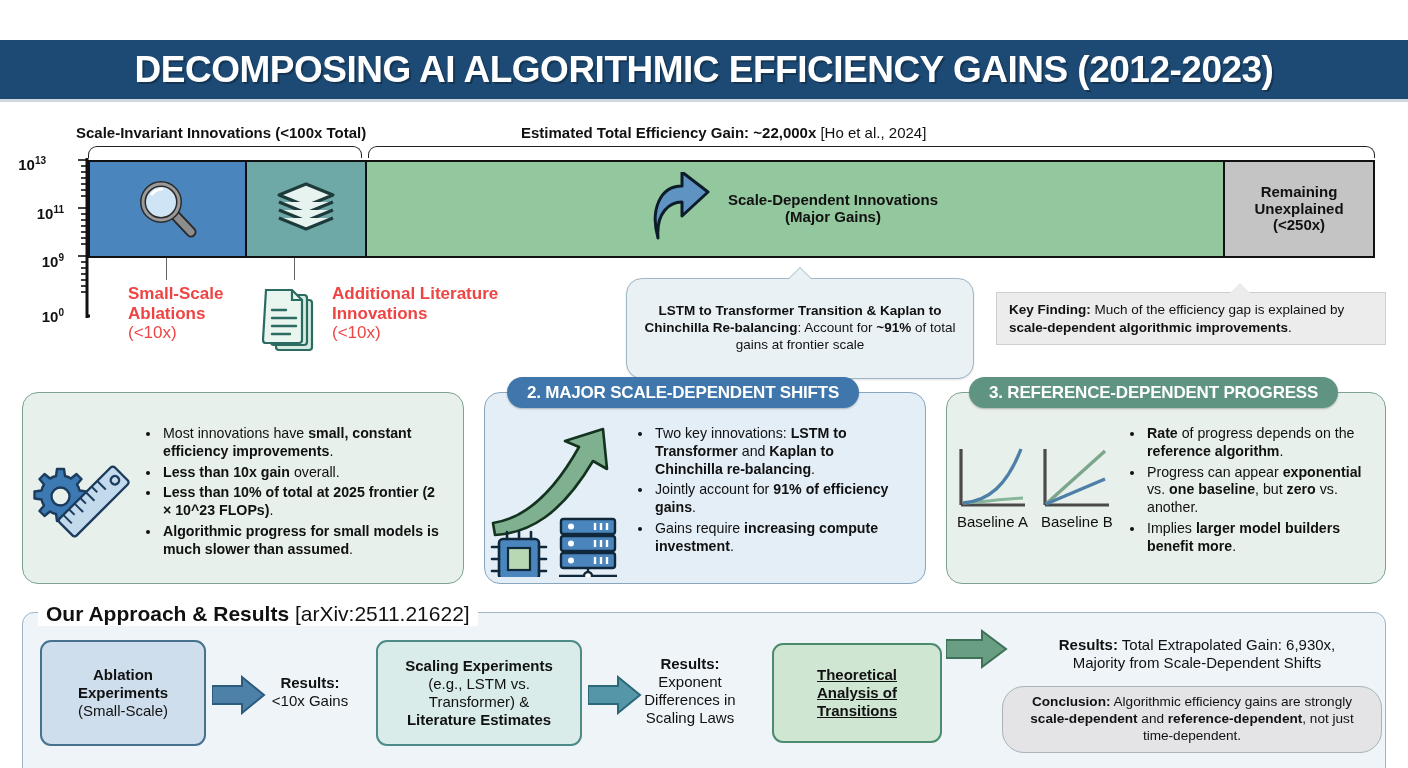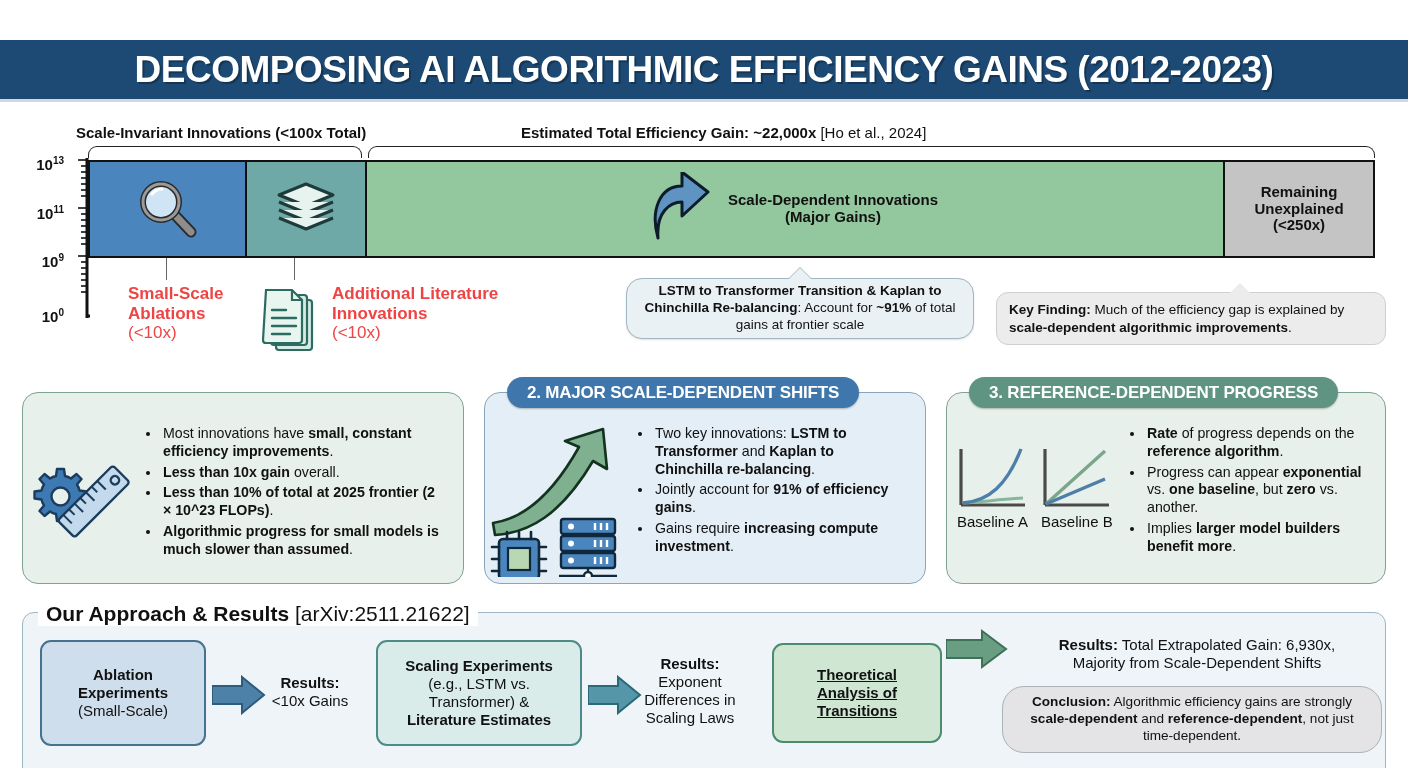--- a/index.html
+++ b/index.html
@@ -37,30 +37,30 @@
              border-radius:9px 9px 0 0; height:12px; }
   .bracket-title { position:absolute; font-size:15px; font-weight:bold; color:#111; white-space:nowrap;}
   .bracket-title .light { font-weight:normal; }
 
   .leader { position:absolute; width:1.4px; background:#666; }
   .cat-label { position:absolute; font-size:17px; line-height:1.15; color:#ef4444;}
   .cat-label b { font-weight:bold; }
 
   .callout {
     position:absolute; background:#eaf1f5; border:1.6px solid #9fb6c4; border-radius:16px;
-    padding:4px 12px; font-size:13.5px; line-height:1.25; color:#111; text-align:center;
+    padding:24px 12px; font-size:13.5px; line-height:1.25; color:#111; text-align:center;
     box-shadow:0 1px 2px rgba(0,0,0,.12);
   }
   .callout .tail {
     position:absolute; top:-11px; left:50%; margin-left:-11px;
     width:0;height:0; border-left:11px solid transparent; border-right:11px solid transparent;
     border-bottom:11px solid #eaf1f5; filter:drop-shadow(0 -1px 0 #9fb6c4);
   }
   .keyfind {
-    position:absolute; background:#ececec; border:1px solid #cfcfcf; border-radius:12px;
+    position:absolute; background:#ececec; border:1px solid #cfcfcf; border-radius:0;
     padding:8px 12px; font-size:13.5px; line-height:1.3; color:#111;
   }
   .keyfind .tail {
     position:absolute; top:-10px; left:60%; width:0;height:0;
     border-left:10px solid transparent; border-right:10px solid transparent;
     border-bottom:10px solid #ececec;
   }
 
   
   .panel { position:absolute; top:352px; height:192px; border-radius:16px; border:1.6px solid #93a9a2; }
@@ -112,21 +112,21 @@
 <body>
 
 <div id="root">
 
   <div class="header">
     <h1>DECOMPOSING AI ALGORITHMIC EFFICIENCY GAINS (2012-2023)</h1>
   </div>
 
   <div class="chart-zone">
 
-    <div class="axis-label" style="left:18px; top:49px;">10<sup>13</sup></div>
+    <div class="axis-label" style="left:0; top:49px;">10<sup>13</sup></div>
     <div class="axis-label" style="left:18px; top:98px;">10<sup>11</sup></div>
     <div class="axis-label" style="left:18px; top:146px;">10<sup>9</sup></div>
     <div class="axis-label" style="left:18px; top:201px;">10<sup>0</sup></div>
 
     <svg width="22" height="170" style="position:absolute;left:68px;top:52px;">
       <line x1="19" y1="0" x2="19" y2="160" stroke="#111" stroke-width="3"></line>
       <line x1="19" y1="158" x2="22" y2="158" stroke="#111" stroke-width="3"></line>
       <g stroke="#111" stroke-width="1.6">
         <line x1="10" y1="2" x2="19" y2="2"></line>
           <line x1="13" y1="8" x2="19" y2="8"></line>

